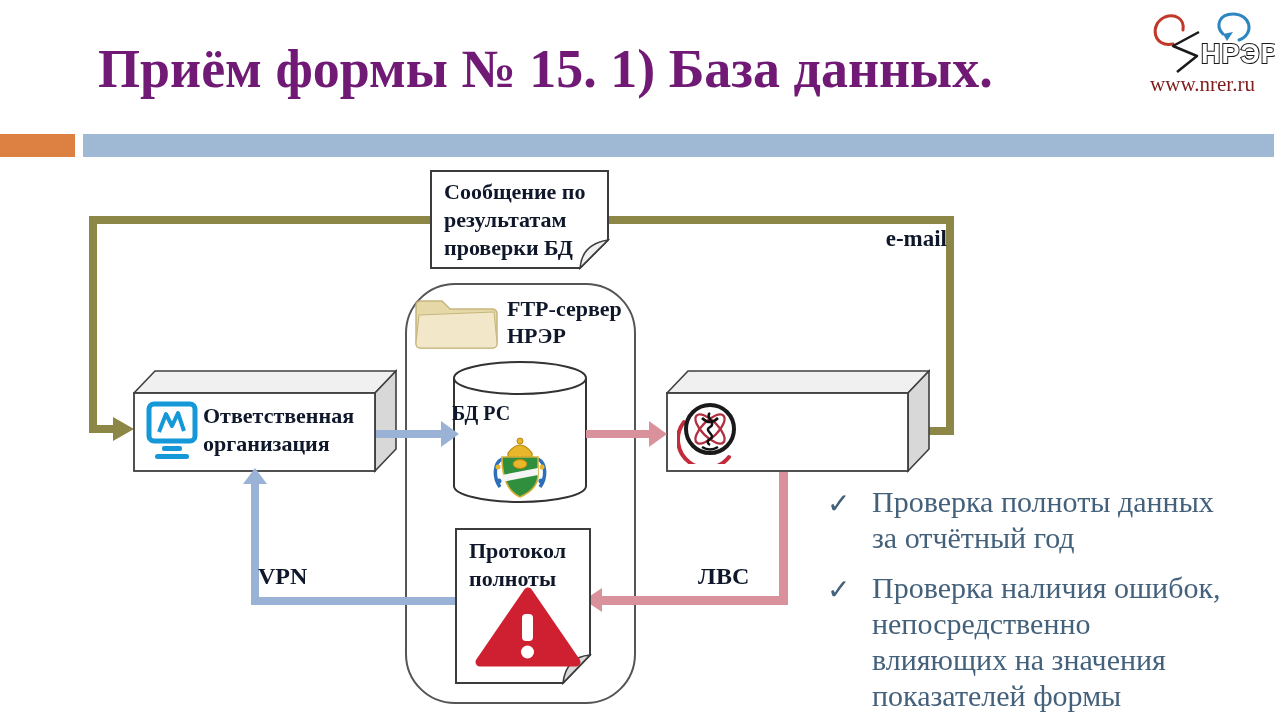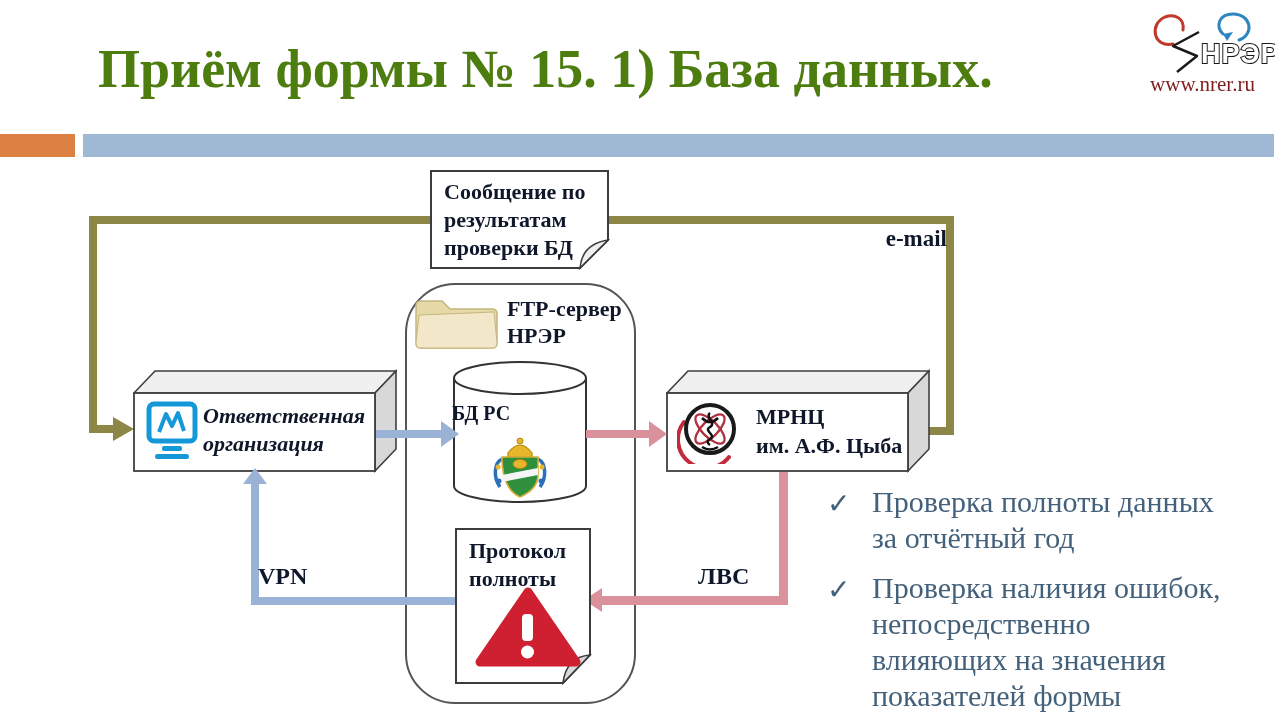--- a/index.html
+++ b/index.html
@@ -2,21 +2,21 @@
 <html><head>
 <meta charset="utf-8">
 <style>
   html,body{margin:0;padding:0;background:#fff;}
   #stage{position:relative;width:1280px;height:720px;background:#fff;overflow:hidden;
          font-family:"Liberation Serif","DejaVu Serif",serif;border-right:2px solid #e3e3e3;}
   .abs{position:absolute;}
   .ml{white-space:pre-line;}
 
   
-  .title{left:98px;top:38px;font-size:54px;font-weight:bold;color:#4d7c0f;line-height:62px;}
+  .title{left:98px;top:38px;font-size:54px;font-weight:bold;color:#701a75;line-height:62px;}
   .logo-wrap{left:1143px;top:10px;width:132px;}
   .logo-url{left:1130px;top:72px;width:145px;text-align:center;font-size:21px;color:#7f1d1d;}
 
   
   .bar-orange{left:0;top:134px;width:75px;height:23px;background:#DC8142;}
   .bar-blue{left:83px;top:134px;width:1191px;height:23px;background:#9FB9D4;}
 
   
   .olive{background:#8C8747;}
   .ol-top{left:89px;top:216px;width:864px;height:8px;}
@@ -47,21 +47,21 @@
 
   
   .cyl{left:452px;top:360px;}
   .db-lbl{left:452px;top:402px;width:136px;text-align:left;font-size:20px;}
   .arms{left:487px;top:437px;}
 
   
   .boxL{left:133px;top:369px;}
   .boxR{left:666px;top:369px;}
   .monitor{left:146px;top:401px;}
-  .orgbox-text{left:203px;top:402px;font-size:22px;line-height:28px;font-style:italic;}
+  .orgbox-text{left:203px;top:402px;font-size:22px;line-height:28px;}
   .mrnc-logo{left:677px;top:398px;}
   .mrncbox-text{left:756px;top:402px;font-size:22px;line-height:29px;}
 
   
   .shaft{height:8px;}
   .blue{background:#9AB2D6;}
   .pink{background:#D9929B;}
   .a1-shaft{left:376px;top:430px;width:65px;}
   .a1-head{left:441px;top:421px;width:0;height:0;border-left:18px solid #9AB2D6;
            border-top:13px solid transparent;border-bottom:13px solid transparent;}
@@ -189,22 +189,20 @@
     <svg width="66" height="66" viewBox="0 0 66 66">
       <path d="M7,24 A28,28 0 0 0 52,59" fill="none" stroke="#C22B3C" stroke-width="4" stroke-linecap="round"></path>
       <circle cx="33" cy="31" r="24" fill="#ffffff" stroke="#1A1A1A" stroke-width="4"></circle>
       <ellipse cx="33" cy="31" rx="19" ry="8" fill="none" stroke="#B03040" stroke-width="2.3" transform="rotate(45 33 31)"></ellipse>
       <ellipse cx="33" cy="31" rx="19" ry="8" fill="none" stroke="#B03040" stroke-width="2.3" transform="rotate(-45 33 31)"></ellipse>
       <path d="M25,20 Q33,28 41,20" fill="none" stroke="#111111" stroke-width="2.5"></path>
       <path d="M33,15 C27,19 40,25 33,29 C26,33 40,37 33,41 C29,43.5 31,46 33,47" fill="none" stroke="#111111" stroke-width="2.5"></path>
       <path d="M25,49 Q33,54 41,49" fill="none" stroke="#111111" stroke-width="2.5"></path>
     </svg>
   </div>
-  <div class="abs lbl ml mrncbox-text">МРНЦ
-им. А.Ф. Цыба</div>
 
   <div class="abs shaft blue a1-shaft"></div>
   <div class="abs a1-head"></div>
   <div class="abs shaft pink a2-shaft"></div>
   <div class="abs a2-head"></div>
 
   <div class="abs blue vpn-v"></div>
   <div class="abs blue vpn-h"></div>
   <div class="abs vpn-head"></div>
   <div class="abs lbl vpn-lbl">VPN</div>

